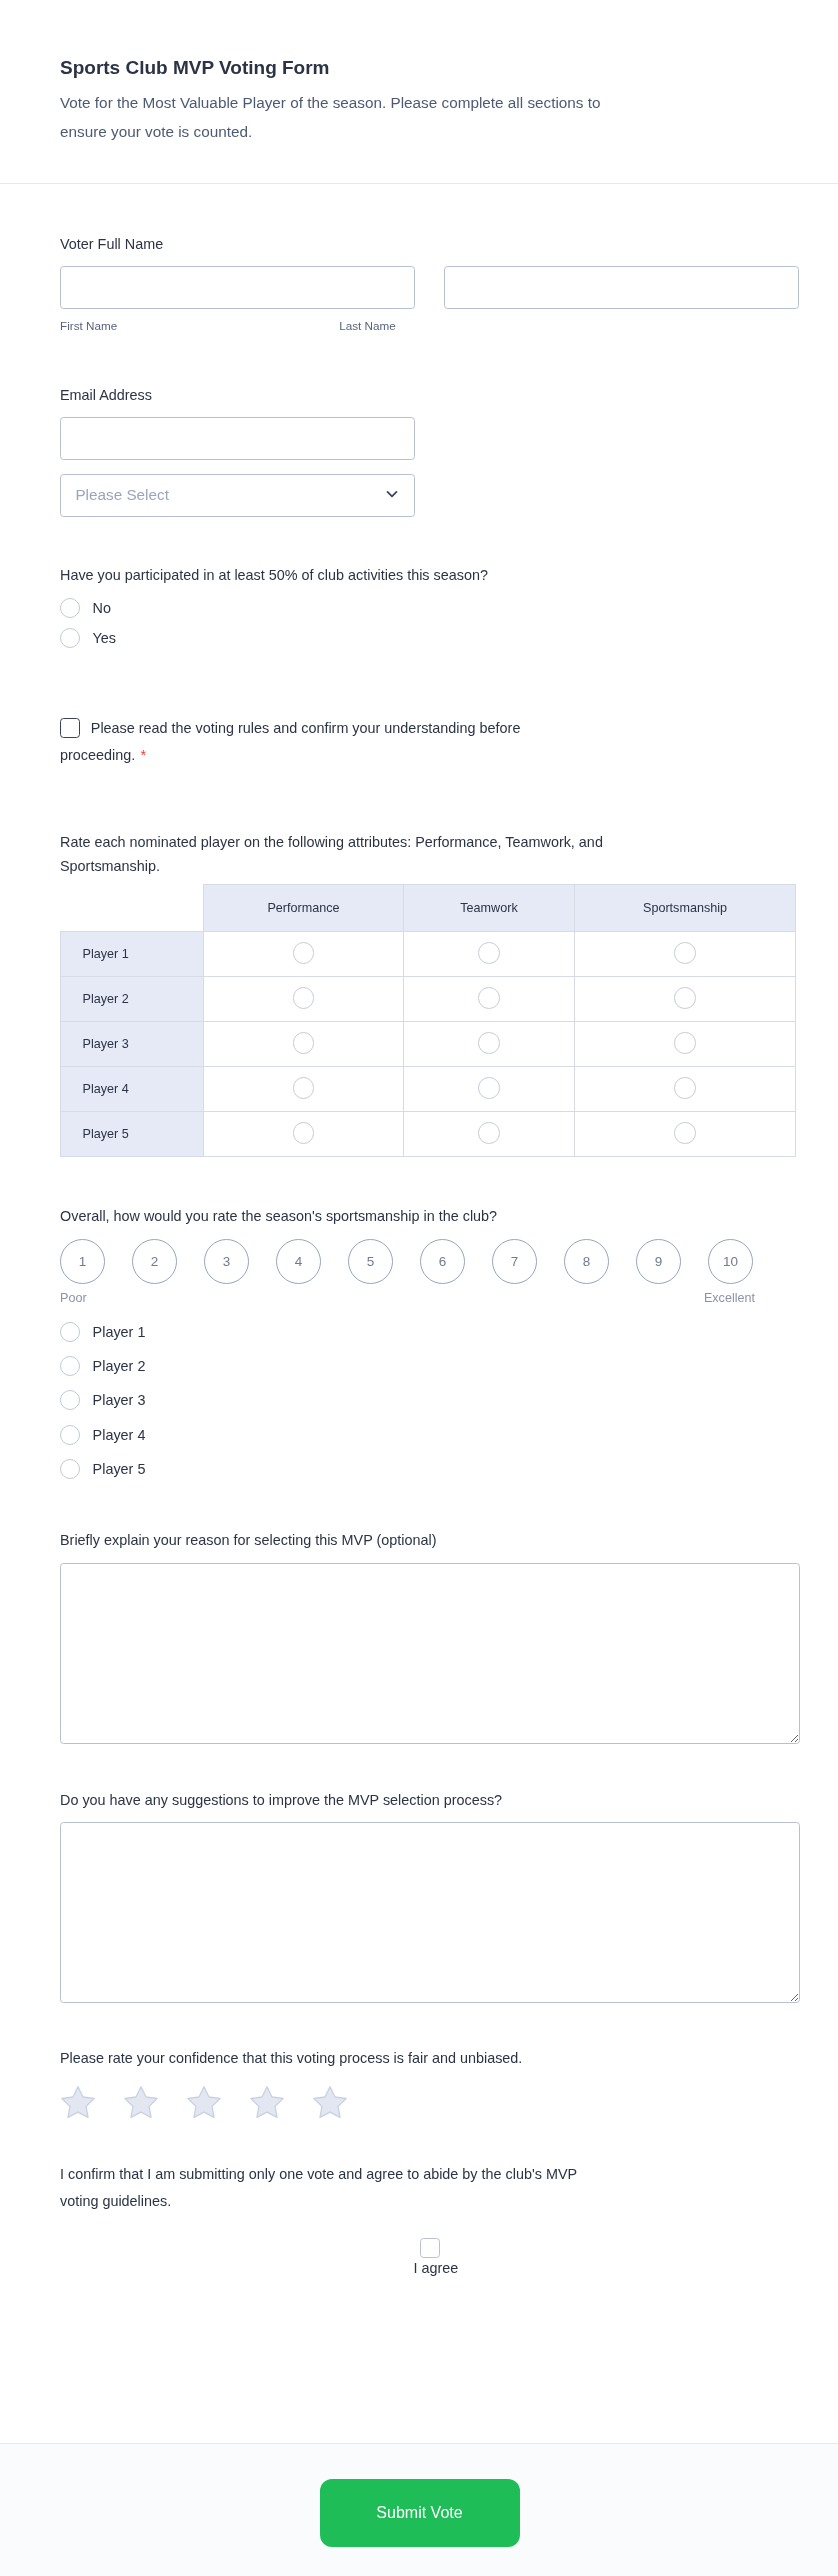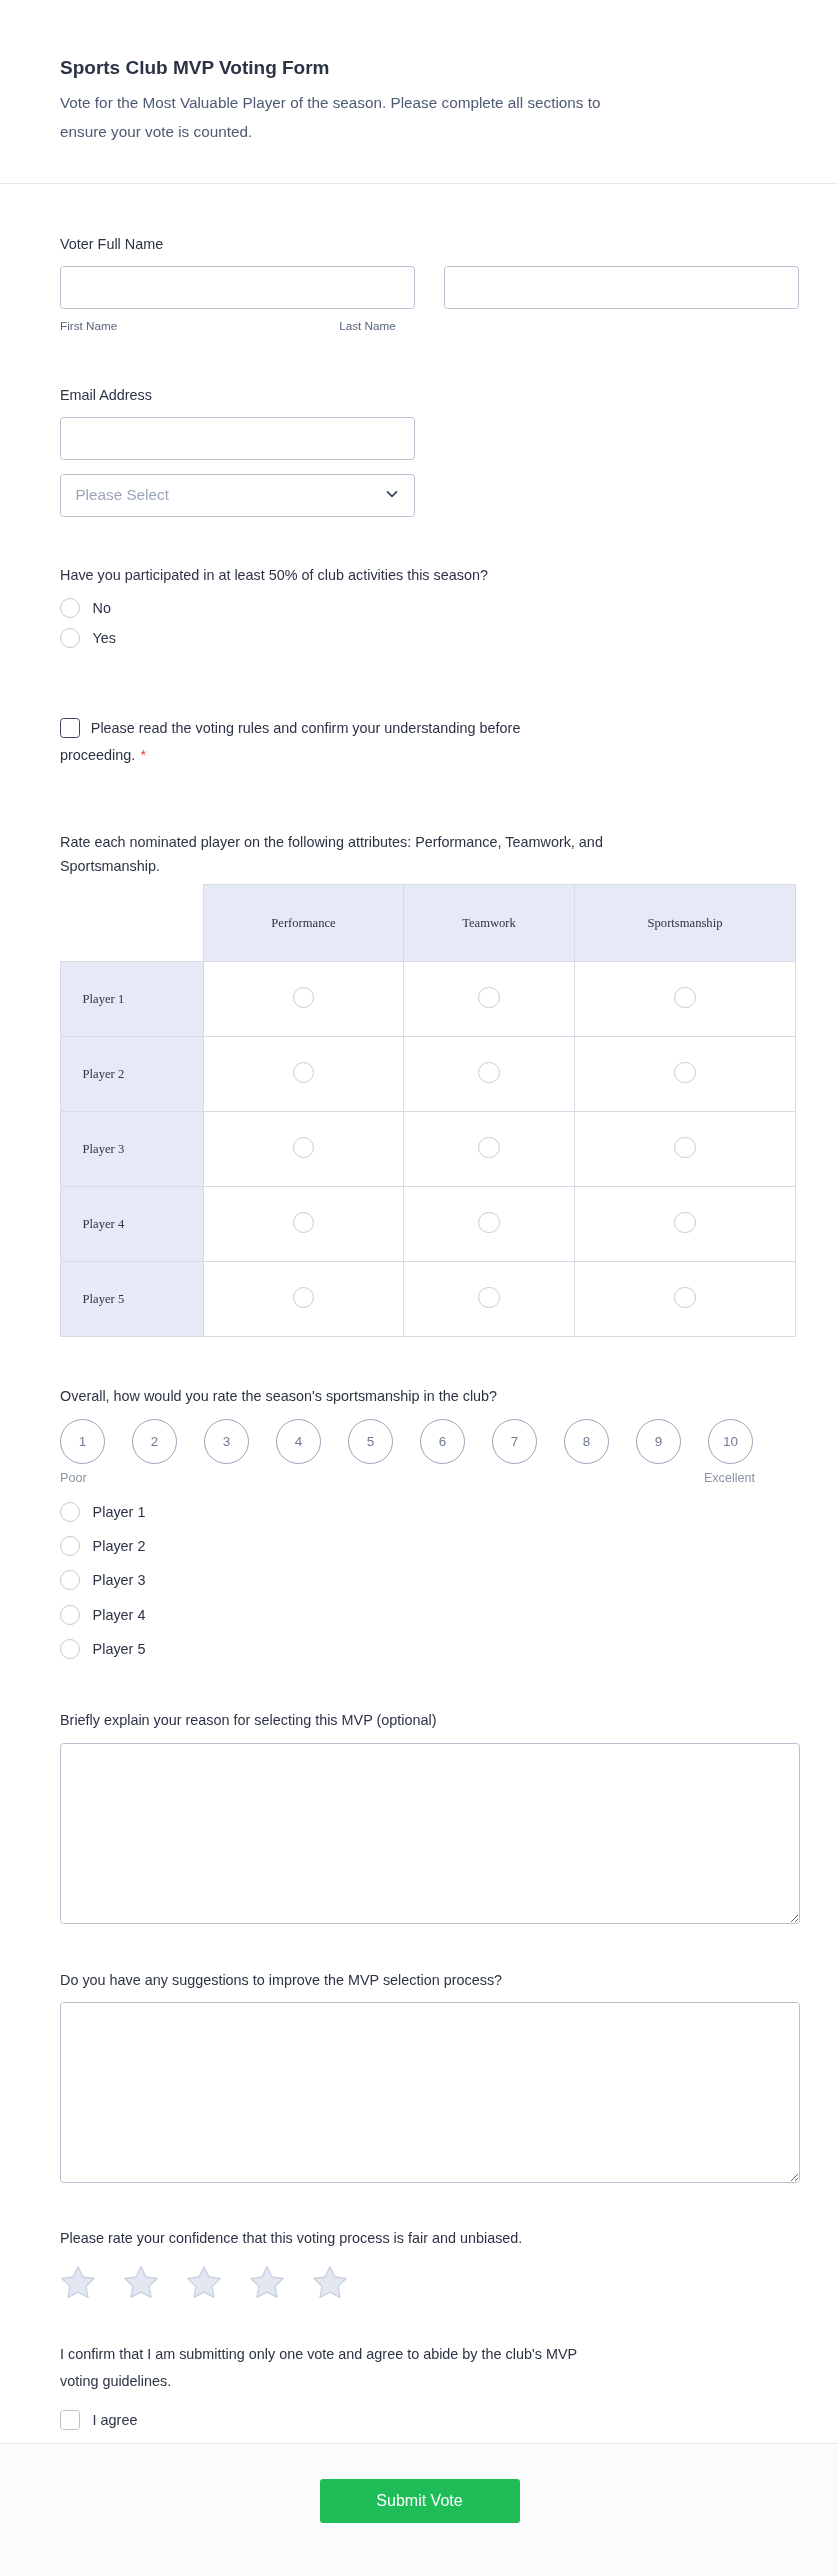--- a/index.html
+++ b/index.html
@@ -42,21 +42,21 @@
     background:#fff;vertical-align:-4.5px;margin-right:10.8px;
   }
   .checkbox-light{
     box-sizing:border-box;width:20px;height:20px;border:0.9px solid #bac1ce;border-radius:3.6px;background:#fff;flex:0 0 auto;
   }
   .consent-text{font-size:14.4px;line-height:27px;color:#2c3345;}
   .req-mark{color:#f23c32;margin-left:5.4px;font-size:14.4px;}
   .two-line{font-size:14.4px;line-height:24px;color:#2c3345;}
   
   table.matrix{border-collapse:collapse;table-layout:fixed;width:735px;}
-  .matrix th,.matrix td{border:0.9px solid #d7dbe6;padding:15px;font-family:Liberation Serif, serif;}
+  .matrix th,.matrix td{border:0.9px solid #d7dbe6;padding:0;}
   .matrix thead th{height:46px;background:#e6eaf6;font-size:12.6px;font-weight:400;color:#2c3345;text-align:center;}
   .matrix th.corner{border:none;background:transparent;}
   .matrix tbody th{height:44px;background:#e6eaf6;font-size:12.6px;font-weight:400;color:#2c3345;text-align:left;padding-left:21.6px;}
   .matrix td{background:#fff;text-align:center;vertical-align:middle;}
   .matrix .radio{width:21.6px;height:21.6px;display:inline-block;border-color:#c5cbd8;}
   
   .scale-row{display:flex;gap:27px;}
   .scale-circle{
     box-sizing:border-box;width:45px;height:45px;border:0.9px solid #9aa3b9;border-radius:50%;background:#fff;
     display:flex;align-items:center;justify-content:center;font-size:13.5px;color:#6f7b94;cursor:pointer;flex:0 0 auto;
@@ -72,29 +72,29 @@
   }
   
   .stars-row{display:flex;gap:27px;align-items:center;}
   .star-icon{display:block;cursor:pointer;}
   
   .footer{
     position:absolute;left:0;right:0;bottom:0;height:133px;background:#fafbfd;border-top:0.9px solid #e6e9f0;
     box-sizing:border-box;display:flex;justify-content:center;align-items:flex-start;padding-top:35px;
   }
   .submit-btn{
-    width:200px;height:44px;background:#1ebd57;border:none;border-radius:3px;color:#ffffff;
+    width:200px;height:68px;background:#1ebd57;border:none;border-radius:12px;color:#ffffff;
     font-family:inherit;font-size:16px;font-weight:500;cursor:pointer;
   }
   
   .mt-57{margin-top:51px;} .mt-59{margin-top:53px;} .mt-61{margin-top:55px;} .mt-54{margin-top:49px;}
   .mt-74{margin-top:67px;} .mt-68{margin-top:61px;} .mt-55{margin-top:50px;} .mt-51{margin-top:46px;}
   .mt-58{margin-top:52px;} .mt-52{margin-top:47px;} .mt-47{margin-top:42px;}
   .mt-15{margin-top:13.5px;} .mt-16{margin-top:14.4px;} .mt-18{margin-top:16px;} .mt-20{margin-top:18px;}
-  .mt-12{margin-top:10.8px;} .mt-7{margin-top:6.3px;} .mt-8{margin-top:15px;}
+  .mt-12{margin-top:10.8px;} .mt-7{margin-top:6.3px;} .mt-8{margin-top:23px;flex-direction:column;}
 </style>
 </head>
 <body>
 
 <div id="canvas">
 
   <div class="header">
     <div class="title">Sports Club MVP Voting Form</div>
     <div class="subtitle">
       <span>Vote for the Most Valuable Player of the season. Please complete all sections to</span>

